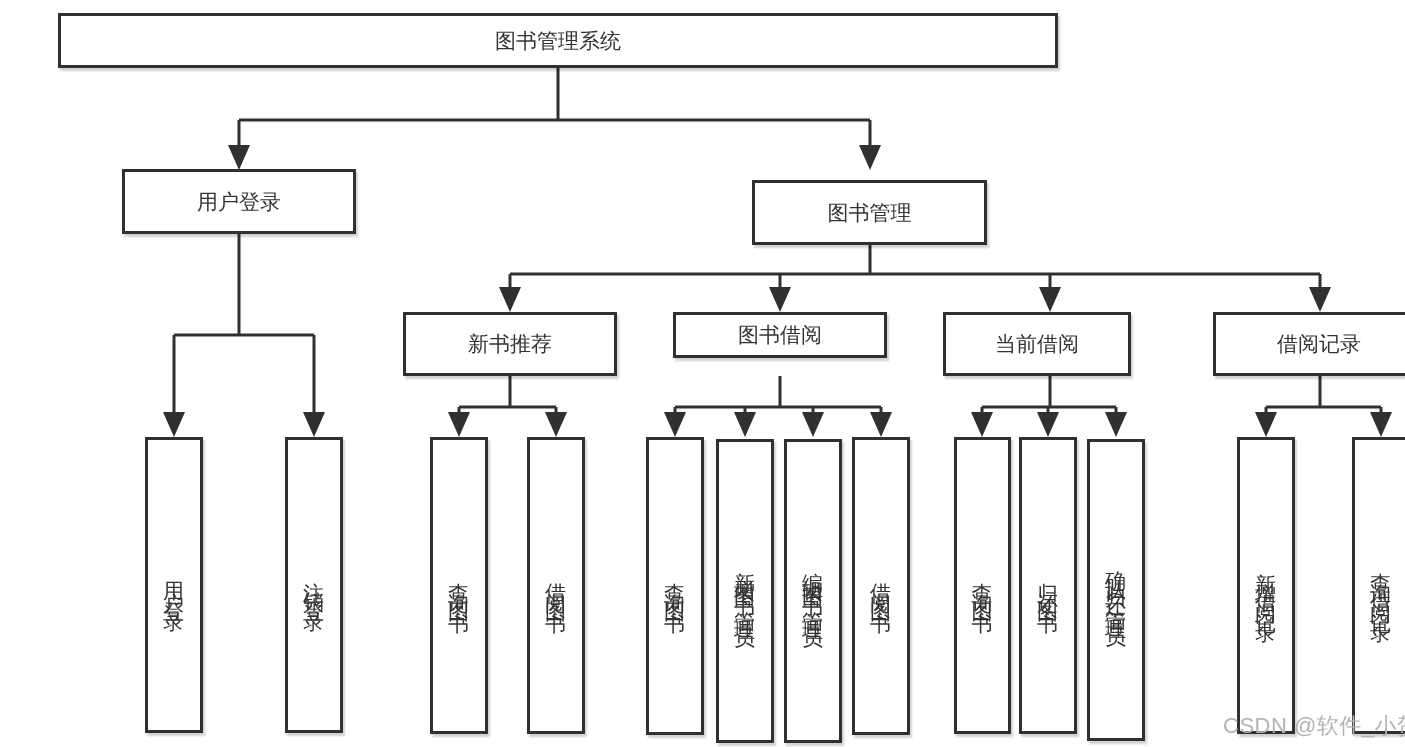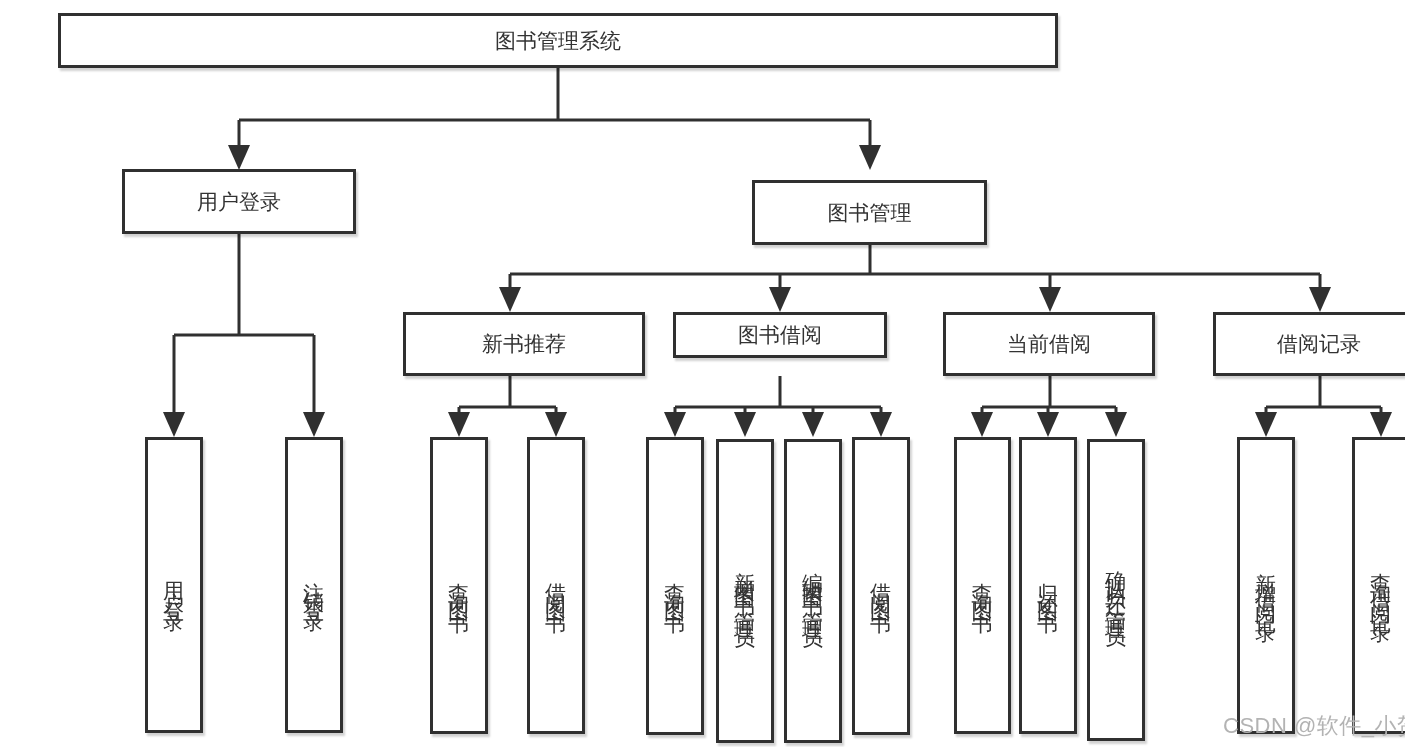--- a/index.html
+++ b/index.html
@@ -73,27 +73,27 @@
     <span class="hlabel">图书管理系统</span>
   </div>
 
   <div class="box" style="left:82px;top:169px;width:234px;height:65px">
     <span class="hlabel">用户登录</span>
   </div>
   <div class="box" style="left:712px;top:180px;width:235px;height:65px">
     <span class="hlabel">图书管理</span>
   </div>
 
-  <div class="box" style="left:363px;top:312px;width:242px;height:64px">
+  <div class="box" style="left:363px;top:312px;width:214px;height:64px">
     <span class="hlabel">新书推荐</span>
   </div>
   <div class="box" style="left:633px;top:312px;width:214px;height:46px">
     <span class="hlabel">图书借阅</span>
   </div>
-  <div class="box" style="left:903px;top:312px;width:212px;height:64px">
+  <div class="box" style="left:903px;top:312px;width:188px;height:64px">
     <span class="hlabel">当前借阅</span>
   </div>
   <div class="box" style="left:1173px;top:312px;width:212px;height:64px">
     <span class="hlabel">借阅记录</span>
   </div>
 
   <div class="box" style="left:105px;top:437px;width:58px;height:296px">
     <span class="vlabel">用户登录</span>
   </div>
   <div class="box" style="left:245px;top:437px;width:58px;height:296px">

